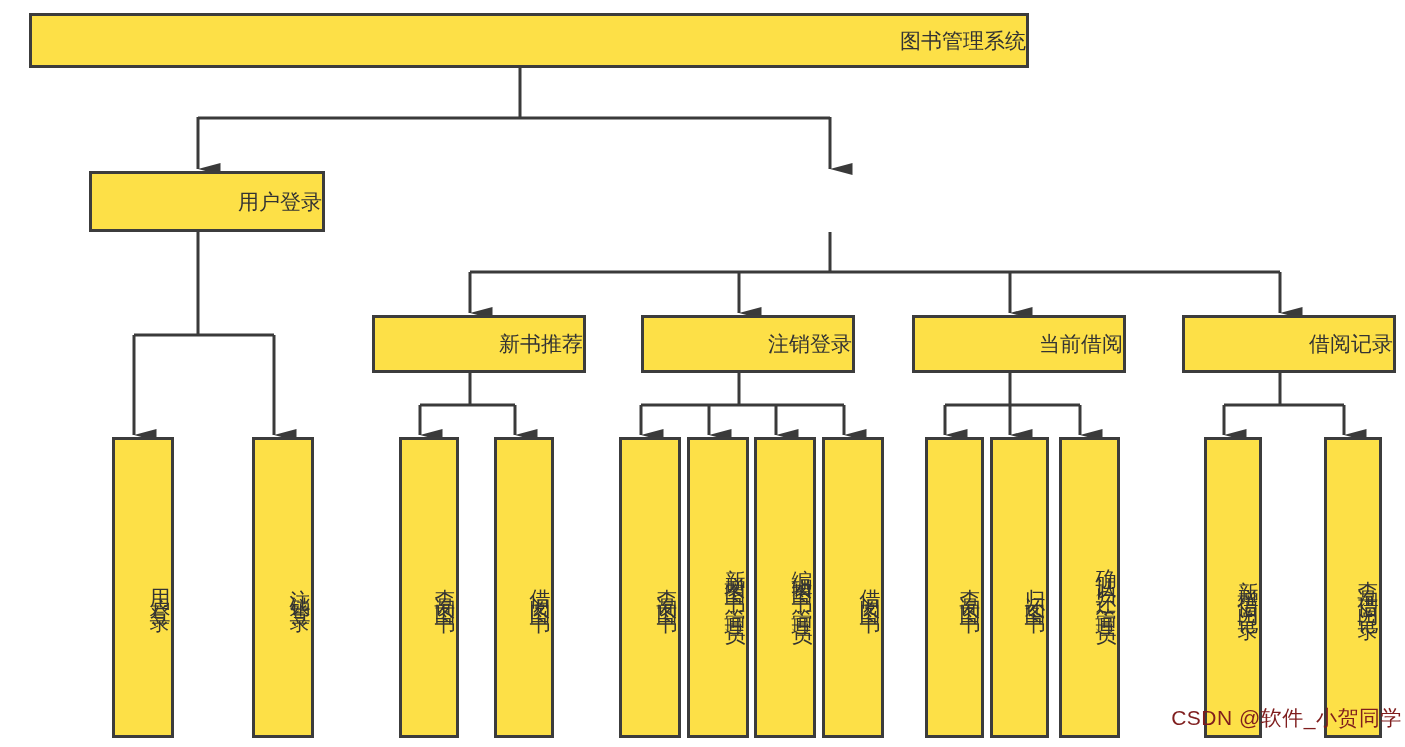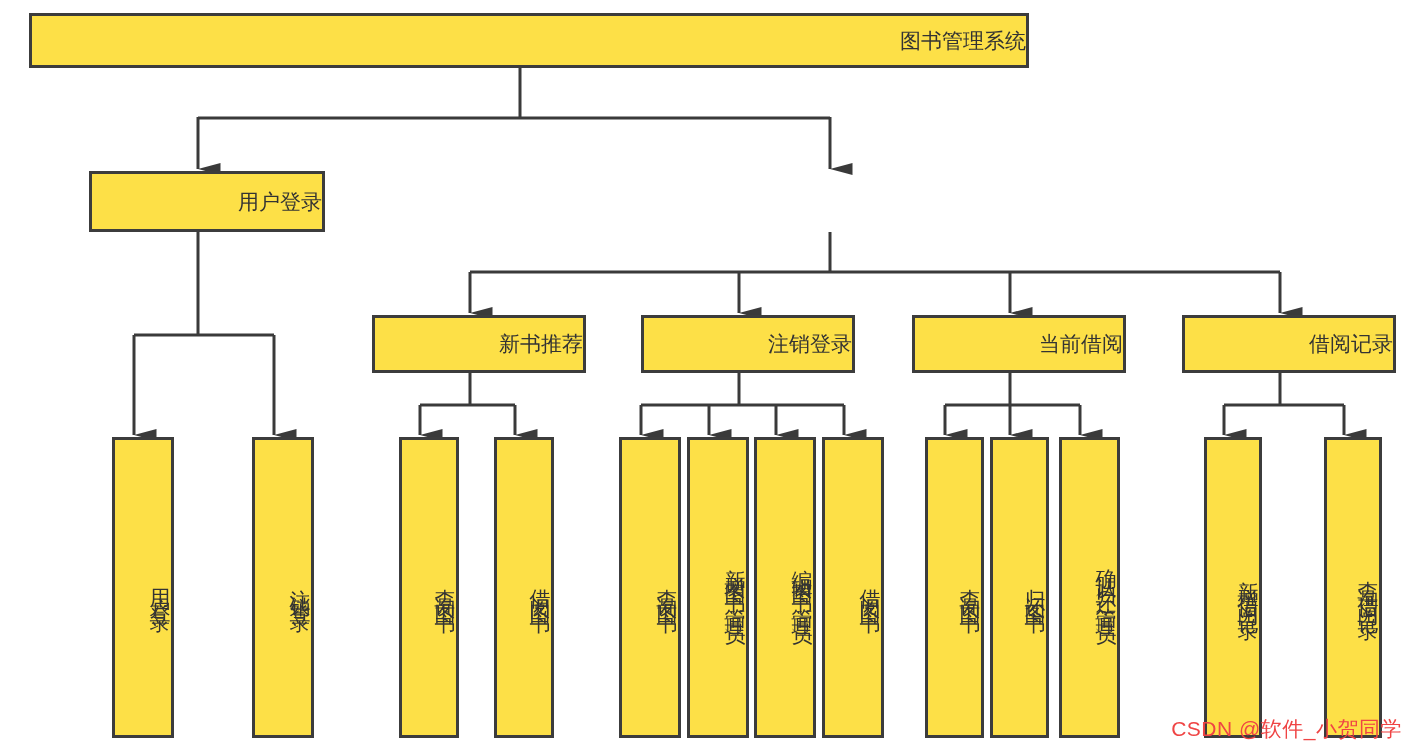--- a/index.html
+++ b/index.html
@@ -35,23 +35,23 @@
     writing-mode: vertical-rl;
     text-orientation: mixed;
     letter-spacing: 8px;
     line-height: 1;
     font-size: 21px;
     color: #333333;
   }
   .watermark {
     position: absolute;
     right: 3px;
-    bottom: 4px;
+    bottom: 15px;
     font-size: 21px;
-    color: #ef4444;
+    color: #7f1d1d;
     letter-spacing: 0.5px;
     z-index: 5;
     white-space: nowrap;
   }
 </style>
 </head>
 <body>
 
 <div class="canvas">
 

